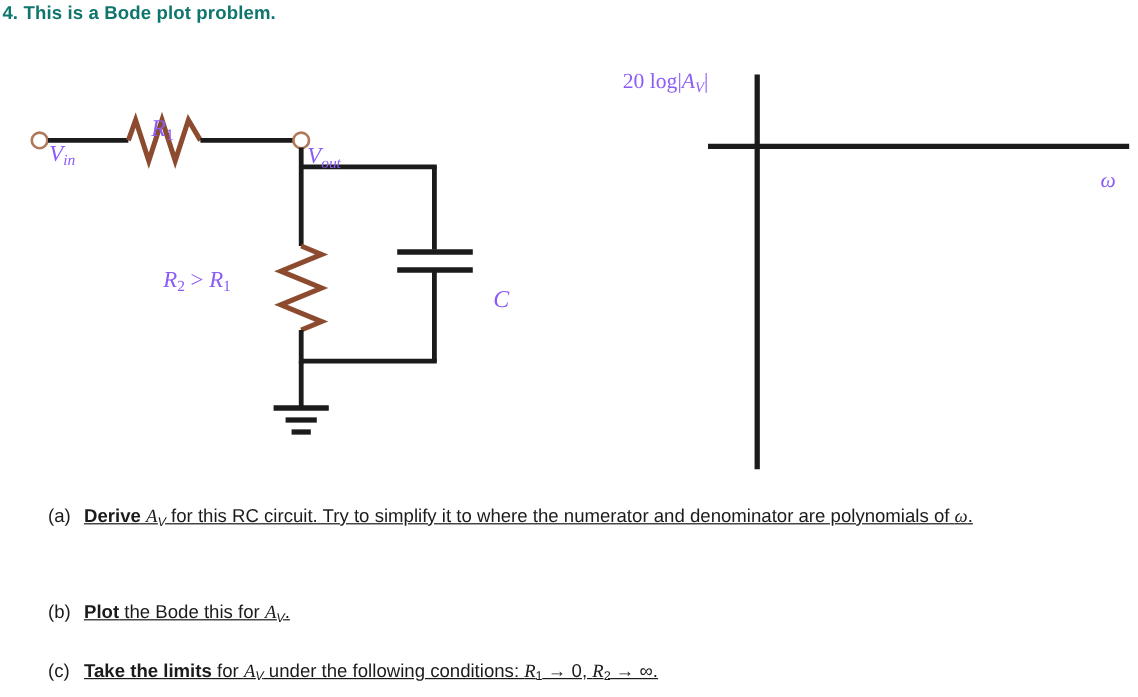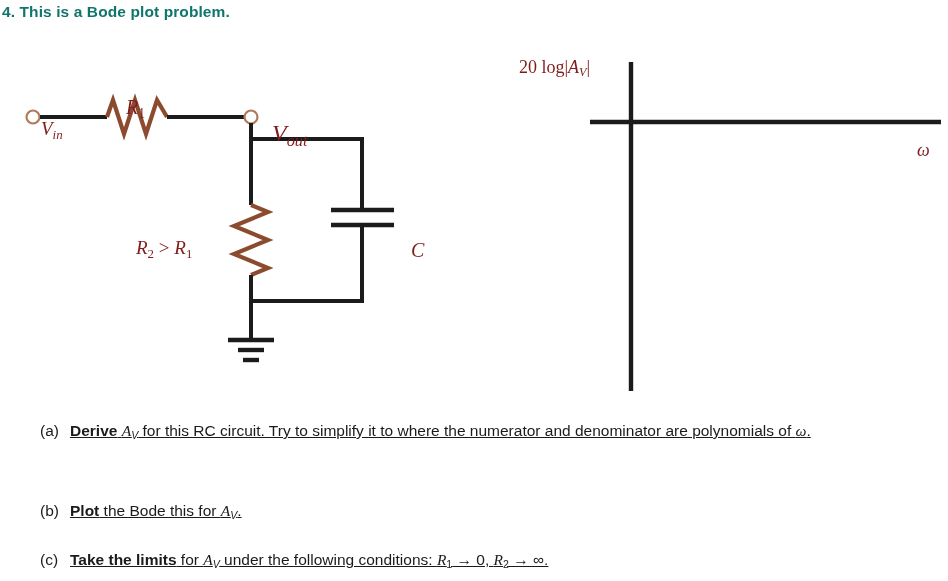--- a/index.html
+++ b/index.html
@@ -53,26 +53,26 @@
     left: 0px;
     top: 40px;
     width: 480px;
     height: 350px;
   }
   #circuit-svg { display: block; }
 
   .lbl {
     position: absolute;
     white-space: nowrap;
-    color: #7f1d1d;
+    color: #8b5cf6;
   }
   #label-vin      { left: 8px;   top: 78px;  font-size: 19px; margin-left: 33px; }
-  #label-vout     { left: 272px; top: 80px;  font-size: 24px; }
+  #label-vout     { left: 256px; top: 80px;  font-size: 19px; }
   #label-r1       { left: 126px; top: 56px;  font-size: 20px; }
-  #label-r2-gt-r1 { left: 136px; top: 197px; font-size: 19px; }
+  #label-r2-gt-r1 { left: 136px; top: 183px; font-size: 19px; }
   #label-c        { left: 411px; top: 199px; font-size: 20px; }
 
   
   #bode-figure {
     left: 505px;
     top: 40px;
     width: 443px;
     height: 365px;
   }
   #bode-svg { display: block; }

